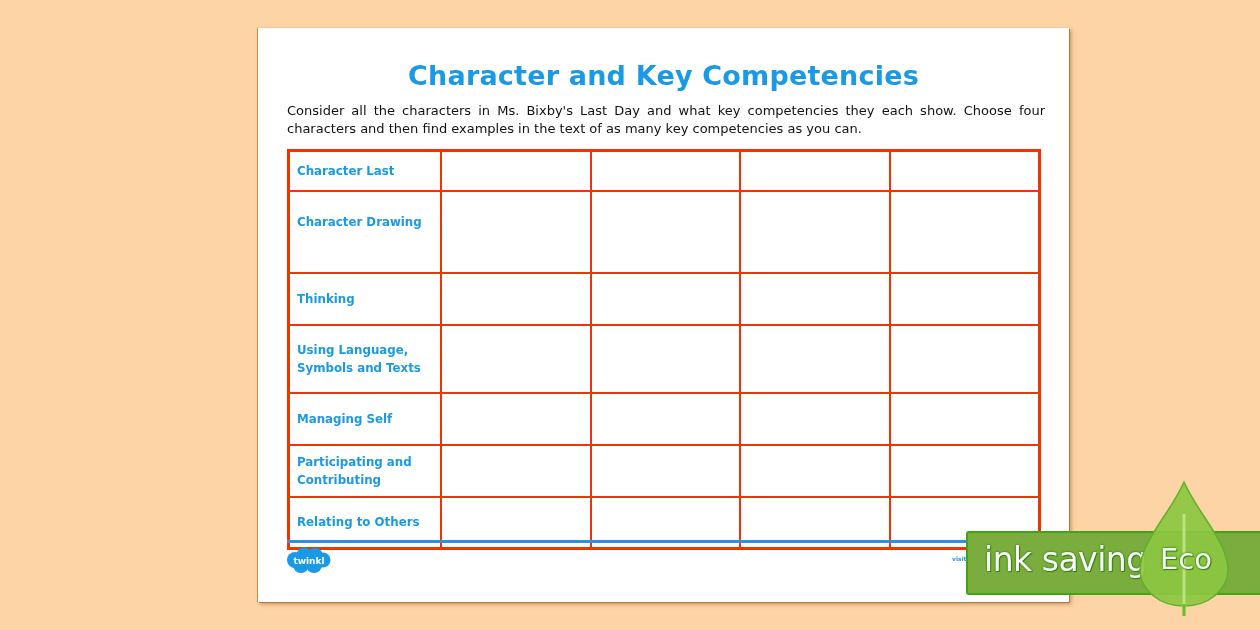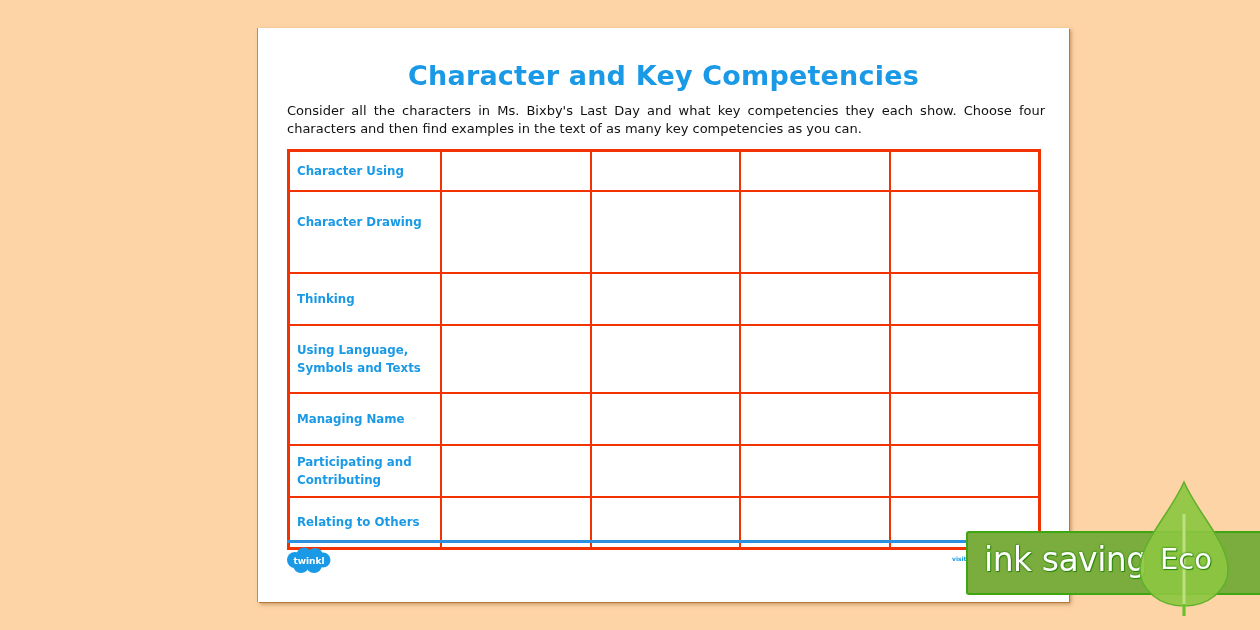--- a/index.html
+++ b/index.html
@@ -71,21 +71,21 @@
 </head>
 <body>
 
 <div class="page">
   <div class="title">Character and Key Competencies</div>
   <div class="intro">Consider all the characters in Ms. Bixby's Last Day and what key competencies they each show. Choose four characters and then find examples in the text of as many key competencies as you can.</div>
 
   <table class="grid">
     <tbody>
         <tr style="height:40px">
-      <td class="label">Character Using</td>
+      <td class="label">Character Last</td>
       <td></td>
           <td></td>
           <td></td>
           <td></td>
     </tr>
     <tr style="height:82px">
       <td class="label top">Character Drawing</td>
       <td></td>
           <td></td>
           <td></td>
@@ -99,21 +99,21 @@
           <td></td>
     </tr>
     <tr style="height:68px">
       <td class="label">Using Language, Symbols and Texts</td>
       <td></td>
           <td></td>
           <td></td>
           <td></td>
     </tr>
     <tr style="height:52px">
-      <td class="label">Managing Name</td>
+      <td class="label">Managing Self</td>
       <td></td>
           <td></td>
           <td></td>
           <td></td>
     </tr>
     <tr style="height:52px">
       <td class="label">Participating and Contributing</td>
       <td></td>
           <td></td>
           <td></td>

